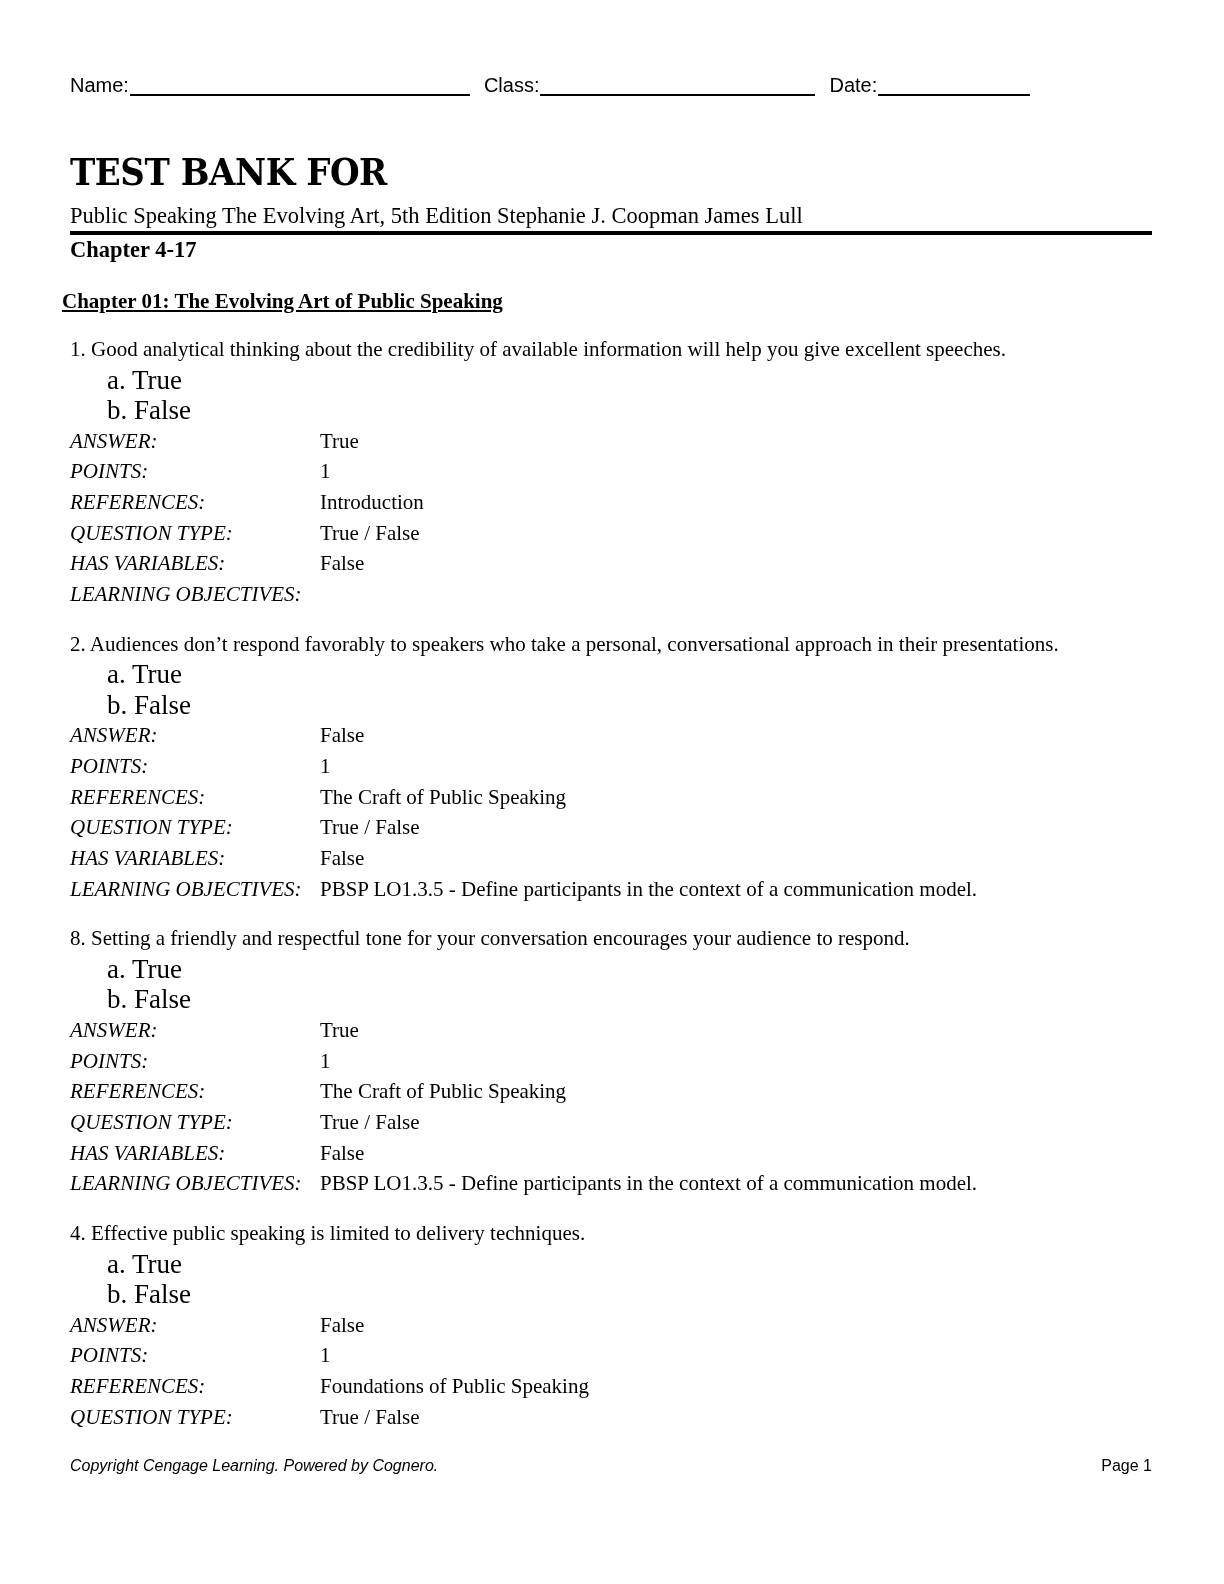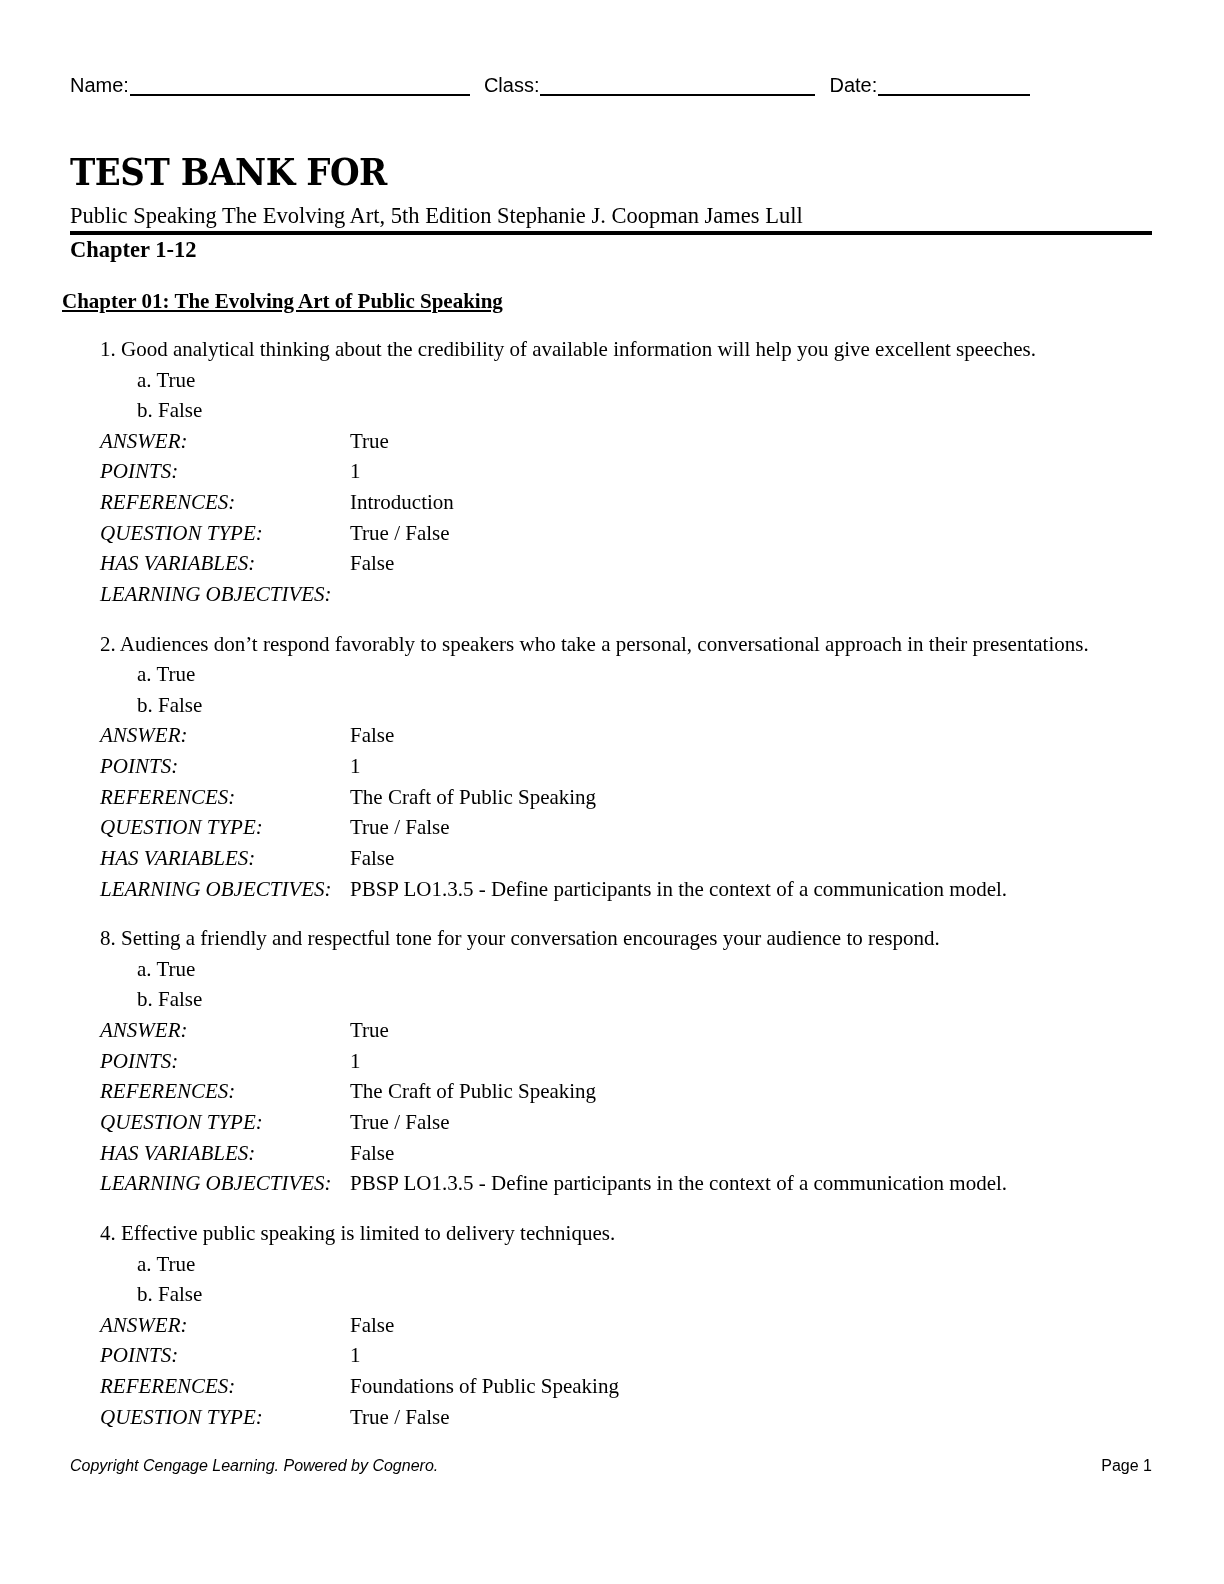--- a/index.html
+++ b/index.html
@@ -102,28 +102,28 @@
     white-space: nowrap;
   }
 
   
   .content {
     position: absolute;
     left: 70px;
     top: 334px;
     width: 1085px;
   }
-  .qblock { margin-bottom: 19px; margin-left: 30px; }
+  .qblock { margin-bottom: 19px; }
   .q-stem {
     font-size: 21px;
     line-height: 30.5px;
     white-space: nowrap;
   }
   .q-option {
-    font-size: 21px;
+    font-size: 27px;
     line-height: 30.5px;
     padding-left: 37px;
     white-space: nowrap;
   }
   .meta-row {
     display: flex;
     font-size: 21px;
     line-height: 30.7px;
     white-space: nowrap;
   }
@@ -165,21 +165,21 @@
     <span class="fh-label">Class:</span>
     <span class="fh-rule rule-class"></span>
     <span class="fh-gap"></span>
     <span class="fh-label">Date:</span>
     <span class="fh-rule rule-date"></span>
   </div>
 
   <div class="title-big">TEST BANK FOR</div>
   <div class="title-sub">Public Speaking The Evolving Art, 5th Edition Stephanie J. Coopman James Lull</div>
   <div class="thick-rule"></div>
-  <div class="chapter-range">Chapter 1-12</div>
+  <div class="chapter-range">Chapter 4-17</div>
 
   <div class="chapter-heading">Chapter 01: The Evolving Art of Public Speaking</div>
 
   <div class="content">
 
     <div class="qblock">
       <div class="q-stem">1. Good analytical thinking about the credibility of available information will help you give excellent speeches.</div>
       <div class="q-option">a. True</div>
       <div class="q-option">b. False</div>
       <div class="meta-row">

